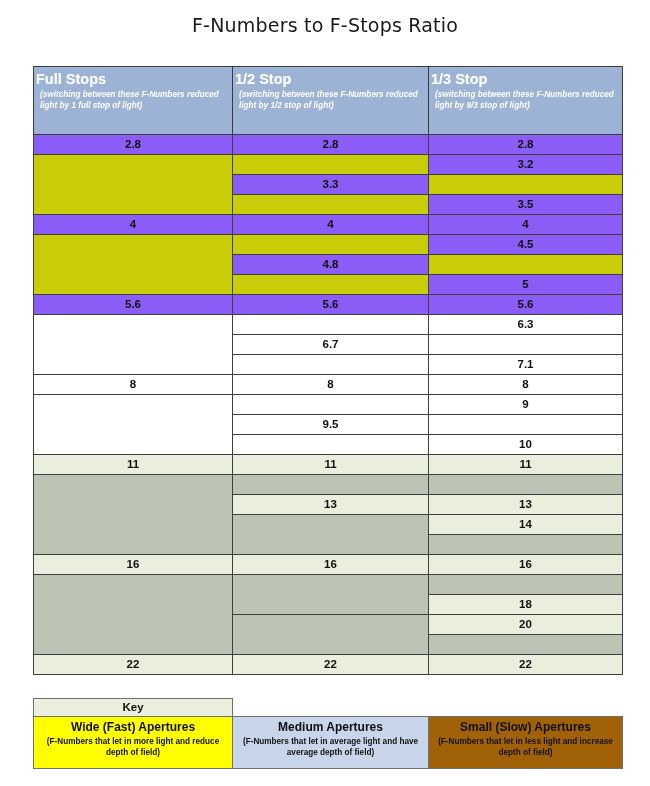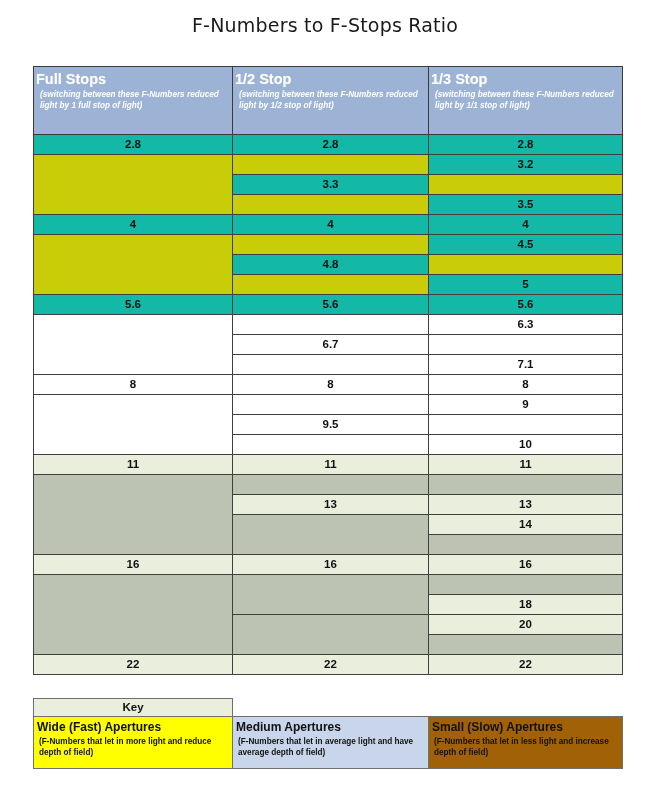--- a/index.html
+++ b/index.html
@@ -74,21 +74,21 @@
     border-right: 1px solid #3f3f3f;
     text-align: center;
     vertical-align: middle;
     font-size: 11.5px;
     font-weight: bold;
     color: #111111;
     padding: 0;
     line-height: 19px;
   }
   
-  td.band-wide.filled  { background: #14b8a6; }
+  td.band-wide.filled  { background: #8b5cf6; }
   td.band-wide.empty   { background: #c9cd09; }
   td.band-small.filled { background: #e9efdc; }
   td.band-small.empty  { background: #bcc3b3; }
 
   
   td.merge-top    { border-bottom-color: transparent; }
   td.merge-bottom { border-top-color: transparent; }
   td.merge-mid    { border-top-color: transparent; border-bottom-color: transparent; }
 
   
@@ -116,20 +116,21 @@
     height: 17px;
     padding: 0;
     line-height: 17px;
   }
   td.key-blank {
     border: none;
     background: #ffffff;
   }
   td.key-cell {
     border: 1px solid #6f6f6f;
+    text-align: center;
     vertical-align: top;
     padding: 3px 3px 4px 3px;
     height: 44px;
   }
   td.key-cell.k-wide  { background: #ffff00; }
   td.key-cell.k-med   { background: #c8d5ea; }
   td.key-cell.k-small { background: #a16207; }
   .key-label {
     display: block;
     font-size: 12px;
@@ -164,21 +165,21 @@
         <th class="col-head">
           <span class="head-title">Full Stops</span>
           <span class="head-sub">(switching between these F-Numbers reduced light by 1 full stop of light)</span>
         </th>
         <th class="col-head">
           <span class="head-title">1/2 Stop</span>
           <span class="head-sub">(switching between these F-Numbers reduced light by 1/2 stop of light)</span>
         </th>
         <th class="col-head">
           <span class="head-title">1/3 Stop</span>
-          <span class="head-sub">(switching between these F-Numbers reduced light by 1/1 stop of light)</span>
+          <span class="head-sub">(switching between these F-Numbers reduced light by 9/3 stop of light)</span>
         </th>
       </tr>
     </thead>
     <tbody id="table-body">
         <tr>
           <td class="cell band-wide filled">2.8</td>
           <td class="cell band-wide filled">2.8</td>
           <td class="cell band-wide filled">2.8</td>
         </tr>
         <tr>

